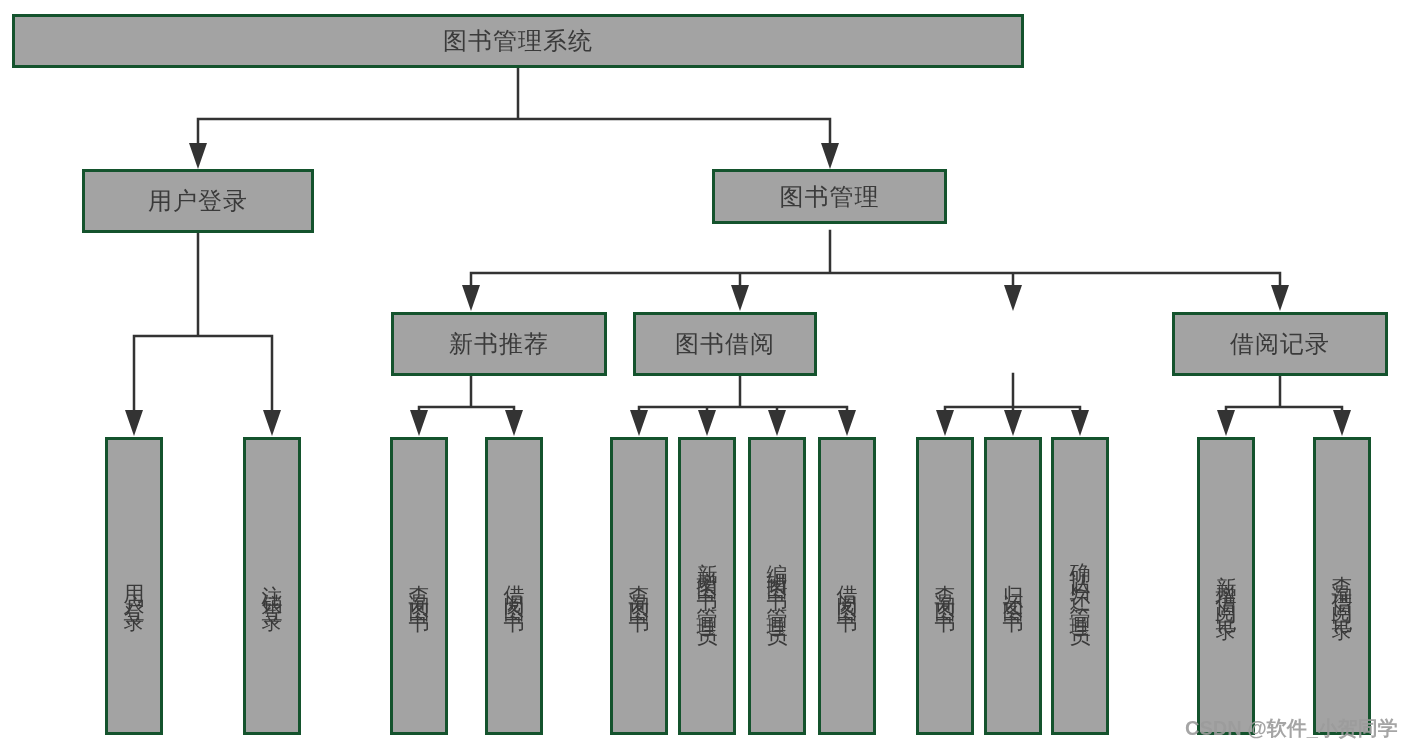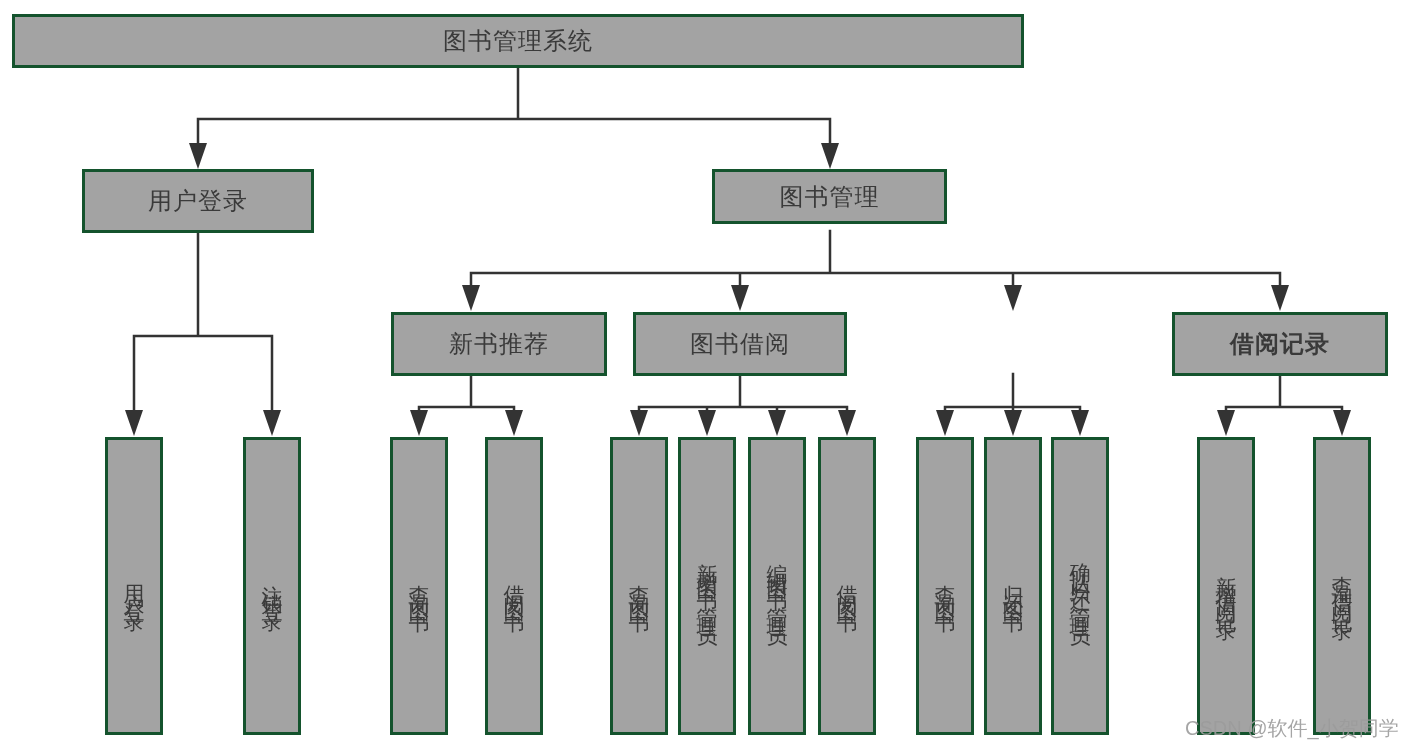--- a/index.html
+++ b/index.html
@@ -47,23 +47,23 @@
     height: 298px;
   }
   
   .b-root   { left: 12px;  top: 14px;  width: 1012px; height: 54px; }
   
   .b-login  { left: 82px;  top: 169px; width: 232px; height: 64px; }
   .b-mgmt   { left: 712px; top: 169px; width: 235px; height: 55px; }
   
   .b-l3     { top: 312px; height: 64px; width: 216px; }
   .b-newbook { left: 363px; margin-left: 28px; }
-  .b-borrow  { left: 633px; width: 214px; }
+  .b-borrow  { left: 633px; width: 184px; }
   .b-current { left: 905px; }
-  .b-records { left: 1172px; font-weight: bold; }
+  .b-records { left: 1172px; }
   
   .v-login        { left: 105px; }
   .v-logout       { left: 243px; }
   .v-nb-query     { left: 390px; }
   .v-nb-borrow    { left: 485px; }
   .v-bb-query     { left: 610px; }
   .v-bb-add       { left: 678px; }
   .v-bb-edit      { left: 748px; }
   .v-bb-borrow    { left: 818px; }
   .v-cb-query     { left: 916px; }
@@ -73,20 +73,21 @@
   .v-br-query     { left: 1313px; }
   .watermark {
     position: absolute;
     left: 1185px;
     top: 715px;
     font-size: 20px;
     color: #9c9c9c;
     opacity: 0.9;
     white-space: nowrap;
     z-index: 5;
+    font-weight: bold;
   }
 </style>
 </head>
 <body>
 
 <div class="canvas">
 
   <svg class="connectors" width="1405" height="747" viewBox="0 0 1405 747" xmlns="http://www.w3.org/2000/svg">
     <g stroke="#333333" stroke-width="2.5" fill="none" stroke-linecap="square">
       <path d="M518,66 V119 M198,119 H830 M198,119 V150 M830,119 V150"></path>

